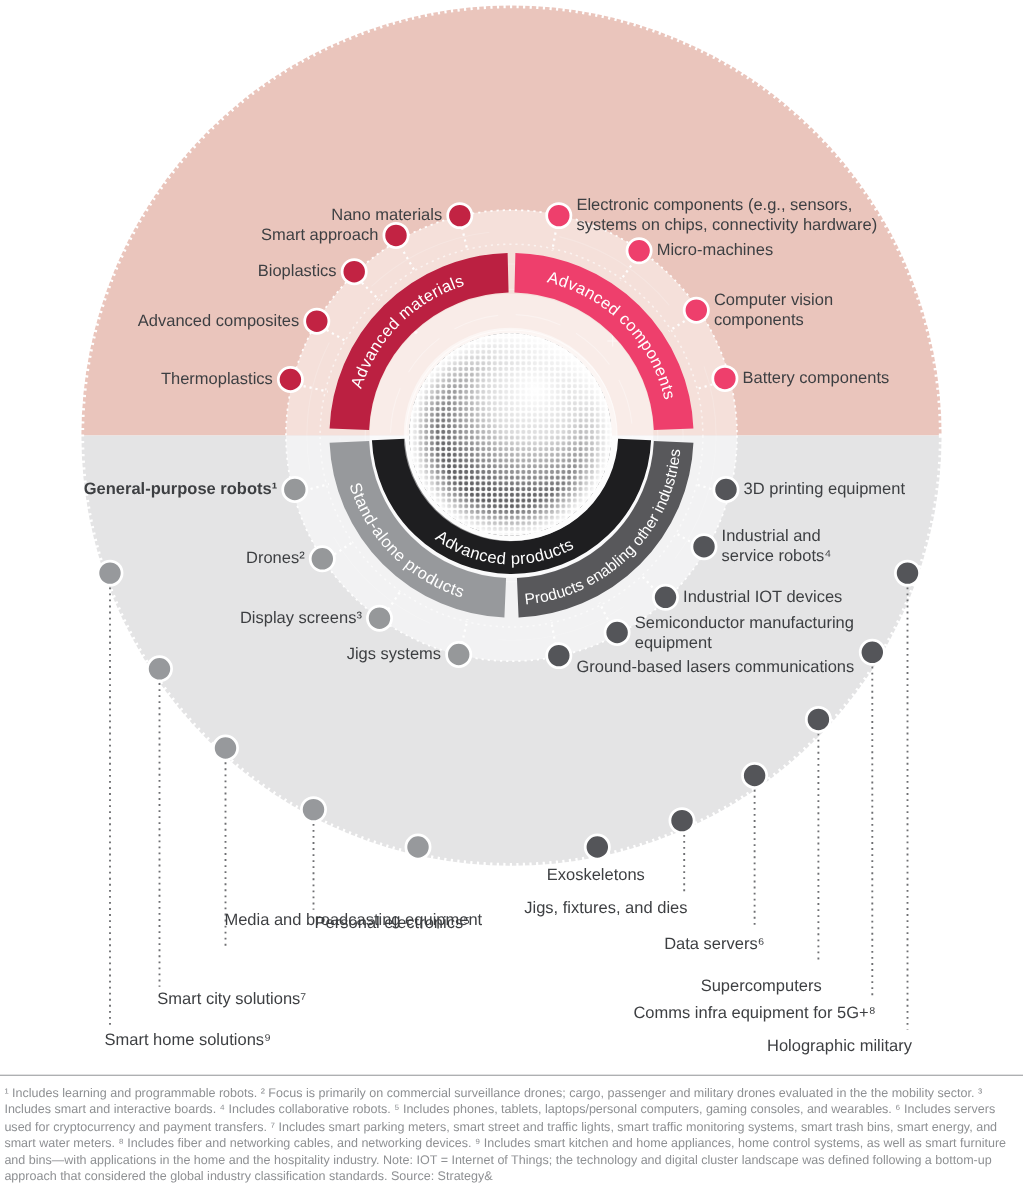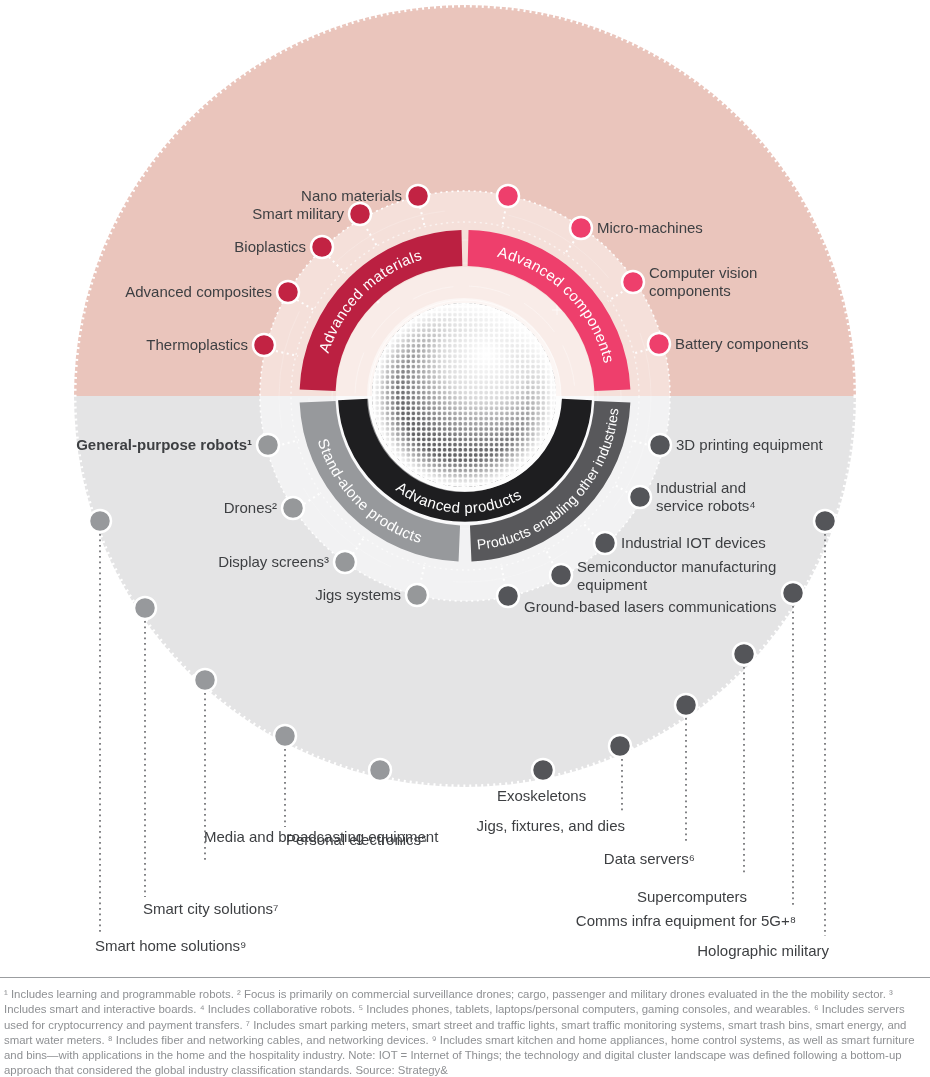--- a/index.html
+++ b/index.html
@@ -161,25 +161,26 @@
         <circle cx="620" cy="746" r="11"></circle>
         <circle cx="686" cy="705" r="11"></circle>
         <circle cx="744" cy="654" r="11"></circle>
         <circle cx="793" cy="593" r="11"></circle>
         <circle cx="825" cy="521" r="11"></circle>
       </g>
     </g>
   </svg>
 
   <div class="lbl ra" style="right:528px;top:187px;">Nano materials</div>
-  <div class="lbl ra" style="right:586px;top:205px;">Smart military</div>
+  <div class="lbl ra" style="right:586px;top:205px;">Smart approach</div>
   <div class="lbl ra" style="right:624px;top:238px;">Bioplastics</div>
   <div class="lbl ra" style="right:658px;top:283px;">Advanced composites</div>
   <div class="lbl ra" style="right:682px;top:336px;">Thermoplastics</div>
 
+  <div class="lbl wrap" style="left:524px;top:178px;width:290px;">Electronic components (e.g., sensors, systems on chips, connectivity hardware)</div>
   <div class="lbl" style="left:597px;top:219px;">Micro-machines</div>
   <div class="lbl wrap" style="left:649px;top:264px;width:122px;">Computer vision components</div>
   <div class="lbl" style="left:675px;top:335px;">Battery components</div>
 
   <div class="lbl ra" style="right:678px;top:436px;font-weight:bold;">General-purpose robots¹</div>
   <div class="lbl ra" style="right:653px;top:499px;text-align:right;">Drones²</div>
   <div class="lbl ra" style="right:601px;top:553px;">Display screens³</div>
   <div class="lbl ra" style="right:529px;top:586px;">Jigs systems</div>
 
   <div class="lbl" style="left:676px;top:436px;">3D printing equipment</div>

